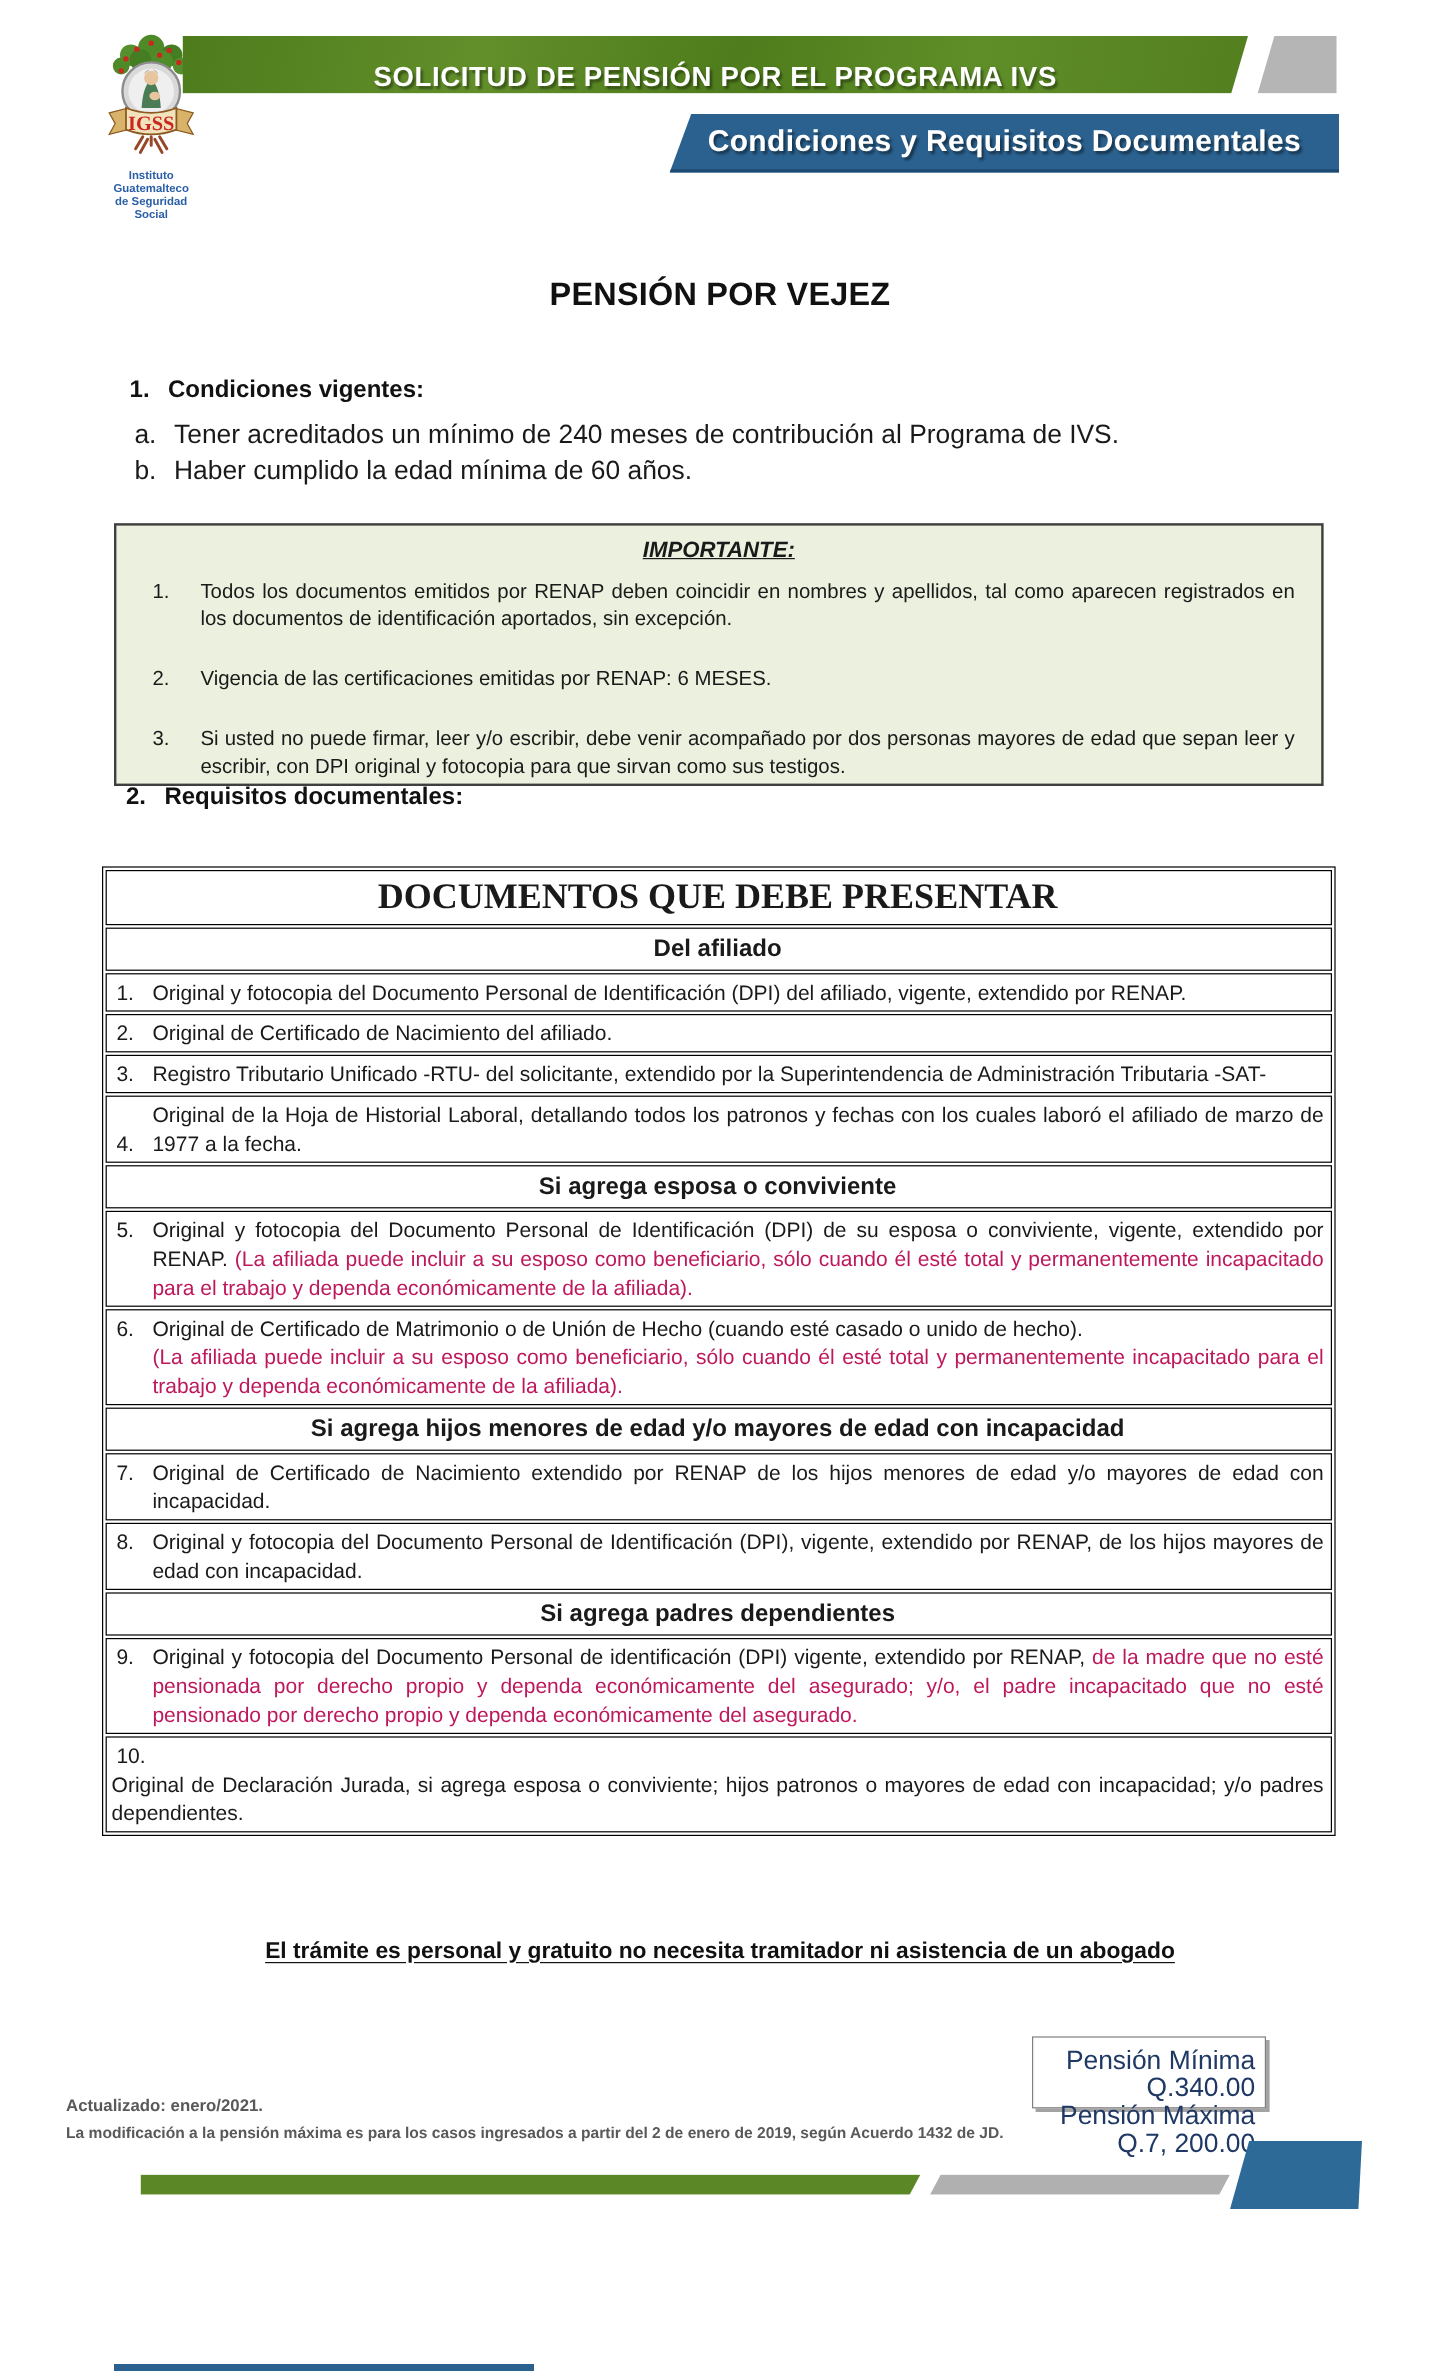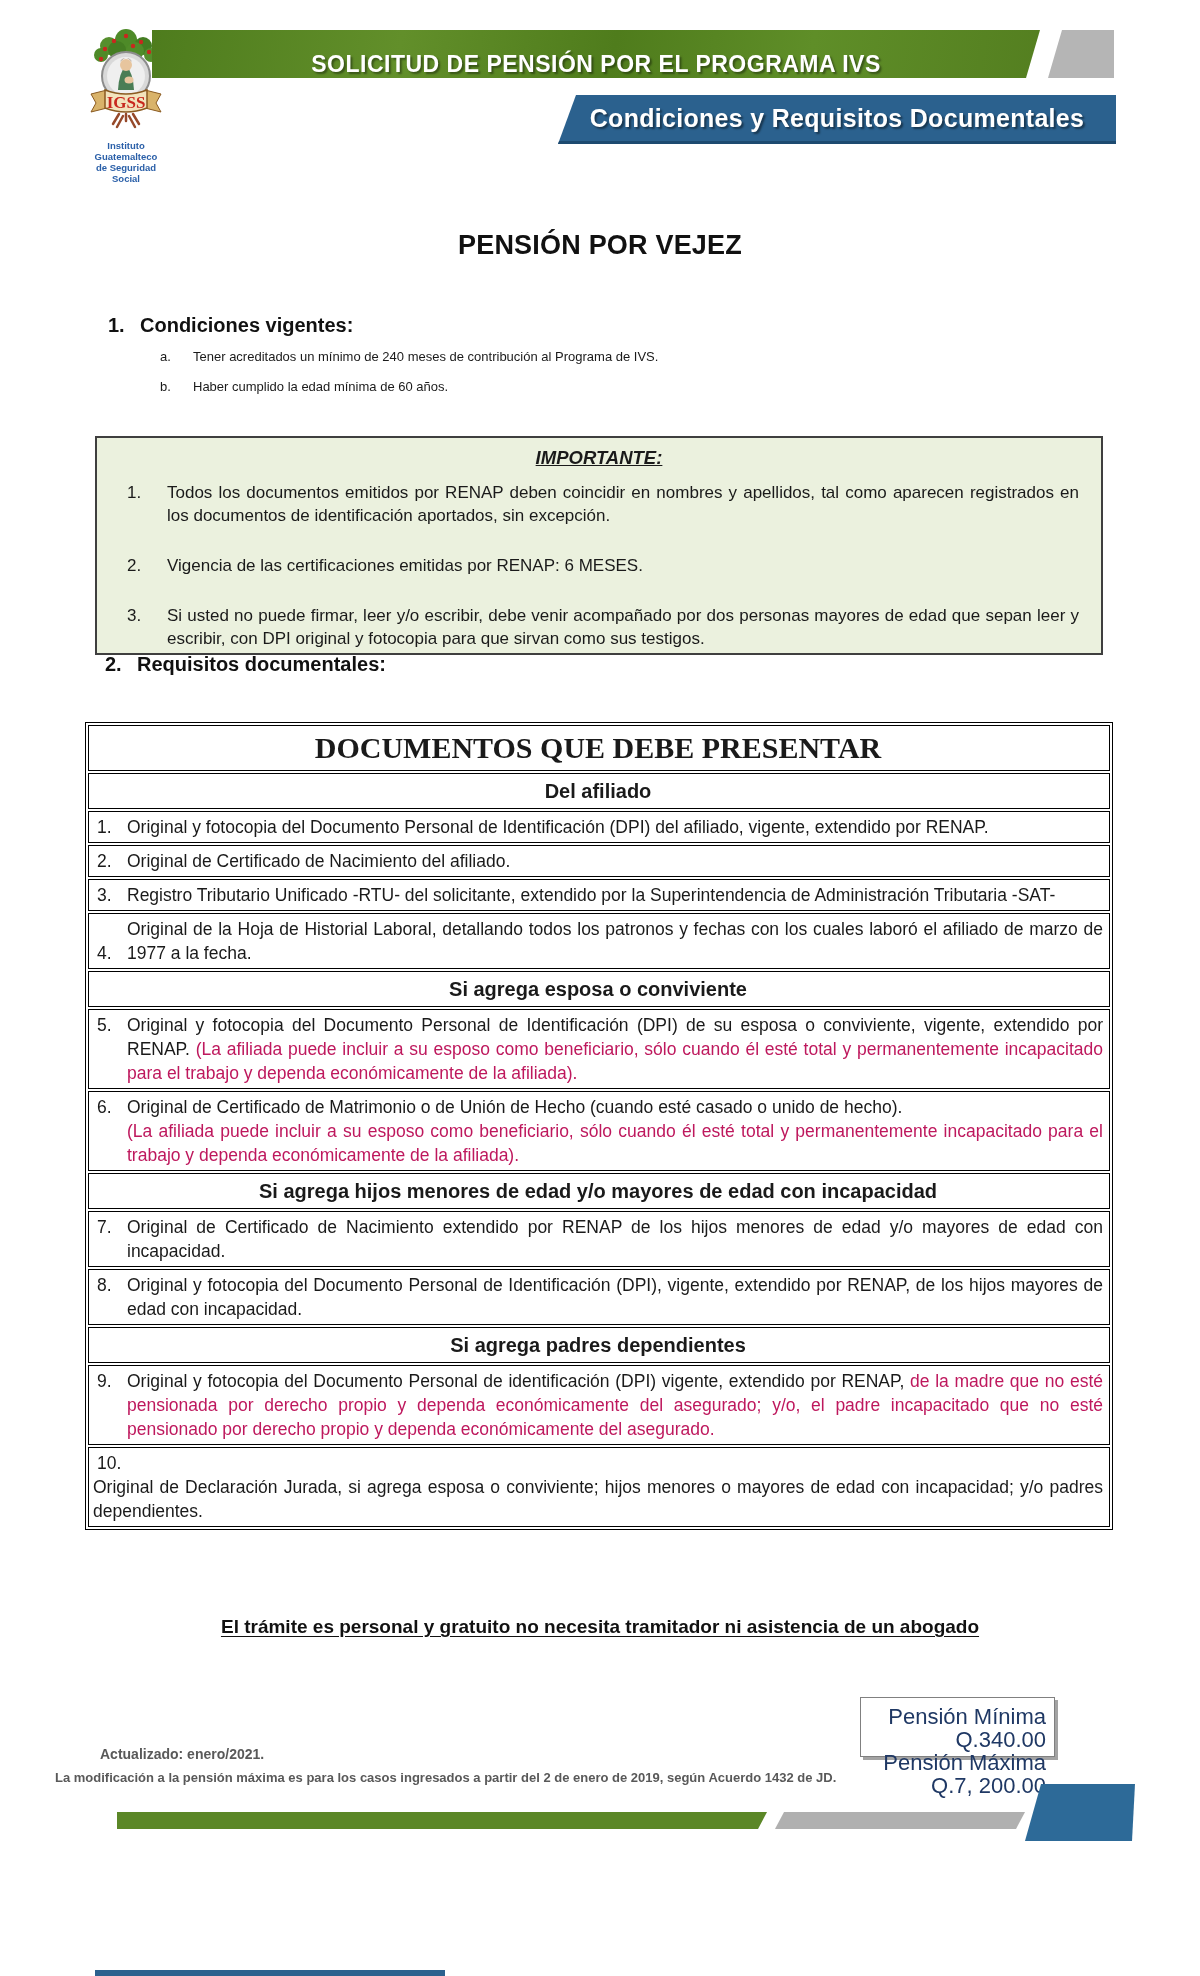--- a/index.html
+++ b/index.html
@@ -33,21 +33,21 @@
     text-shadow:2px 2px 2px rgba(0,0,0,.45); white-space:nowrap;
   }
   .logo{ position:absolute; left:83px; top:24px; width:86px; text-align:center; }
   .logo-caption{ margin-top:2px; color:#2a5fa8; font-weight:700; font-size:9.5px; line-height:11px; }
   
   .doc-title{ position:absolute; left:0; top:230px; width:1200px; text-align:center;
     font-weight:800; font-size:27px; letter-spacing:.2px; color:#111; }
   .sec-heading{ position:absolute; font-weight:800; font-size:20px; color:#111; }
   .sec1-heading{ left:108px; top:314px; }
   .sec-heading .num{ display:inline-block; width:32px; }
-  .cond-item{ position:absolute; left:112px; width:960px; font-size:13px; color:#1a1a1a;margin-left:48px; }
+  .cond-item{ position:absolute; left:112px; width:960px; font-size:22px; color:#1a1a1a; }
   .cond-item .lbl{ display:inline-block; width:33px; }
   .cond-a{ top:349px; } .cond-b{ top:379px; }
   
   .importante{
     position:absolute; left:95px; top:436px; width:1008px; height:219px;
     background:#ebf1de; border:2px solid #3f3f3f; box-sizing:border-box;
   }
   .importante-title{ text-align:center; font-weight:800; font-style:italic;
     text-decoration:underline; font-size:18.5px; margin-top:9px; }
   .imp-item{ display:flex; margin:12px 22px 0 30px; font-size:17px; line-height:23px; }
@@ -73,21 +73,21 @@
   .num-bottom{ align-self:flex-end; }
   
   .closing-note{ position:absolute; left:0; top:1616px; width:1200px; text-align:center;
     font-weight:800; font-size:19px; text-decoration:underline; text-underline-offset:3px; color:#111;}
   .pension-box{
     position:absolute; left:860px; top:1697px; width:195px; height:60px;
     border:1px solid #808080; background:#fff; box-shadow:3px 3px 0 #a3a3a3;
     box-sizing:border-box; padding:7px 8px 0 0; text-align:right;
     font-weight:400; font-size:22px; line-height:23px; color:#1f3864;
   }
-  .footnote1{ position:absolute; left:55px; top:1746px; font-weight:700; font-size:14px; color:#595959;margin-left:45px; }
+  .footnote1{ position:absolute; left:55px; top:1746px; font-weight:700; font-size:14px; color:#595959; }
   .footnote2{ position:absolute; left:55px; top:1770px; font-weight:700; font-size:13px; color:#595959; }
   .bar-green{ position:absolute; left:117px; top:1812px; width:650px; height:17px;
     background:#5b8727; clip-path:polygon(0 0,100% 0,calc(100% - 9px) 100%,0 100%); }
   .bar-gray{ position:absolute; left:775px; top:1812px; width:250px; height:17px;
     background:#b0b0b0; clip-path:polygon(9px 0,100% 0,calc(100% - 9px) 100%,0 100%); }
   .bar-blue{ position:absolute; left:1025px; top:1784px; width:110px; height:57px;
     background:#2d6a98; clip-path:polygon(16px 0,100% 0,calc(100% - 3px) 100%,0 100%); }
   .bottom-strip{ position:absolute; left:95px; top:1970px; width:350px; height:6px; background:#2b618e; }
 </style>
 </head>
@@ -219,21 +219,21 @@
     </div>
 
     <div class="t-row t-sub">Si agrega padres dependientes</div>
 
     <div class="t-row">
       <span class="t-num">9.</span>
       <span class="t-txt"><span>Original y fotocopia del Documento Personal de identificación (DPI) vigente, extendido por RENAP, </span><span class="blue">de la madre que no esté pensionada por derecho propio y dependa económicamente del asegurado; y/o, el padre incapacitado que no esté pensionado por derecho propio y dependa económicamente del asegurado.</span></span>
     </div>
     <div class="t-row">
       <span class="t-num">10.</span>
-      <span class="t-txt">Original de Declaración Jurada, si agrega esposa o conviviente; hijos menores o mayores de edad con incapacidad; y/o padres dependientes.</span>
+      <span class="t-txt">Original de Declaración Jurada, si agrega esposa o conviviente; hijos patronos o mayores de edad con incapacidad; y/o padres dependientes.</span>
     </div>
   </div>
 
   <div class="closing-note">El trámite es personal y gratuito no necesita tramitador ni asistencia de un abogado</div>
 
   <div class="pension-box">
     <div>Pensión Mínima Q.340.00</div>
     <div>Pensión Máxima Q.7, 200.00</div>
   </div>
 

